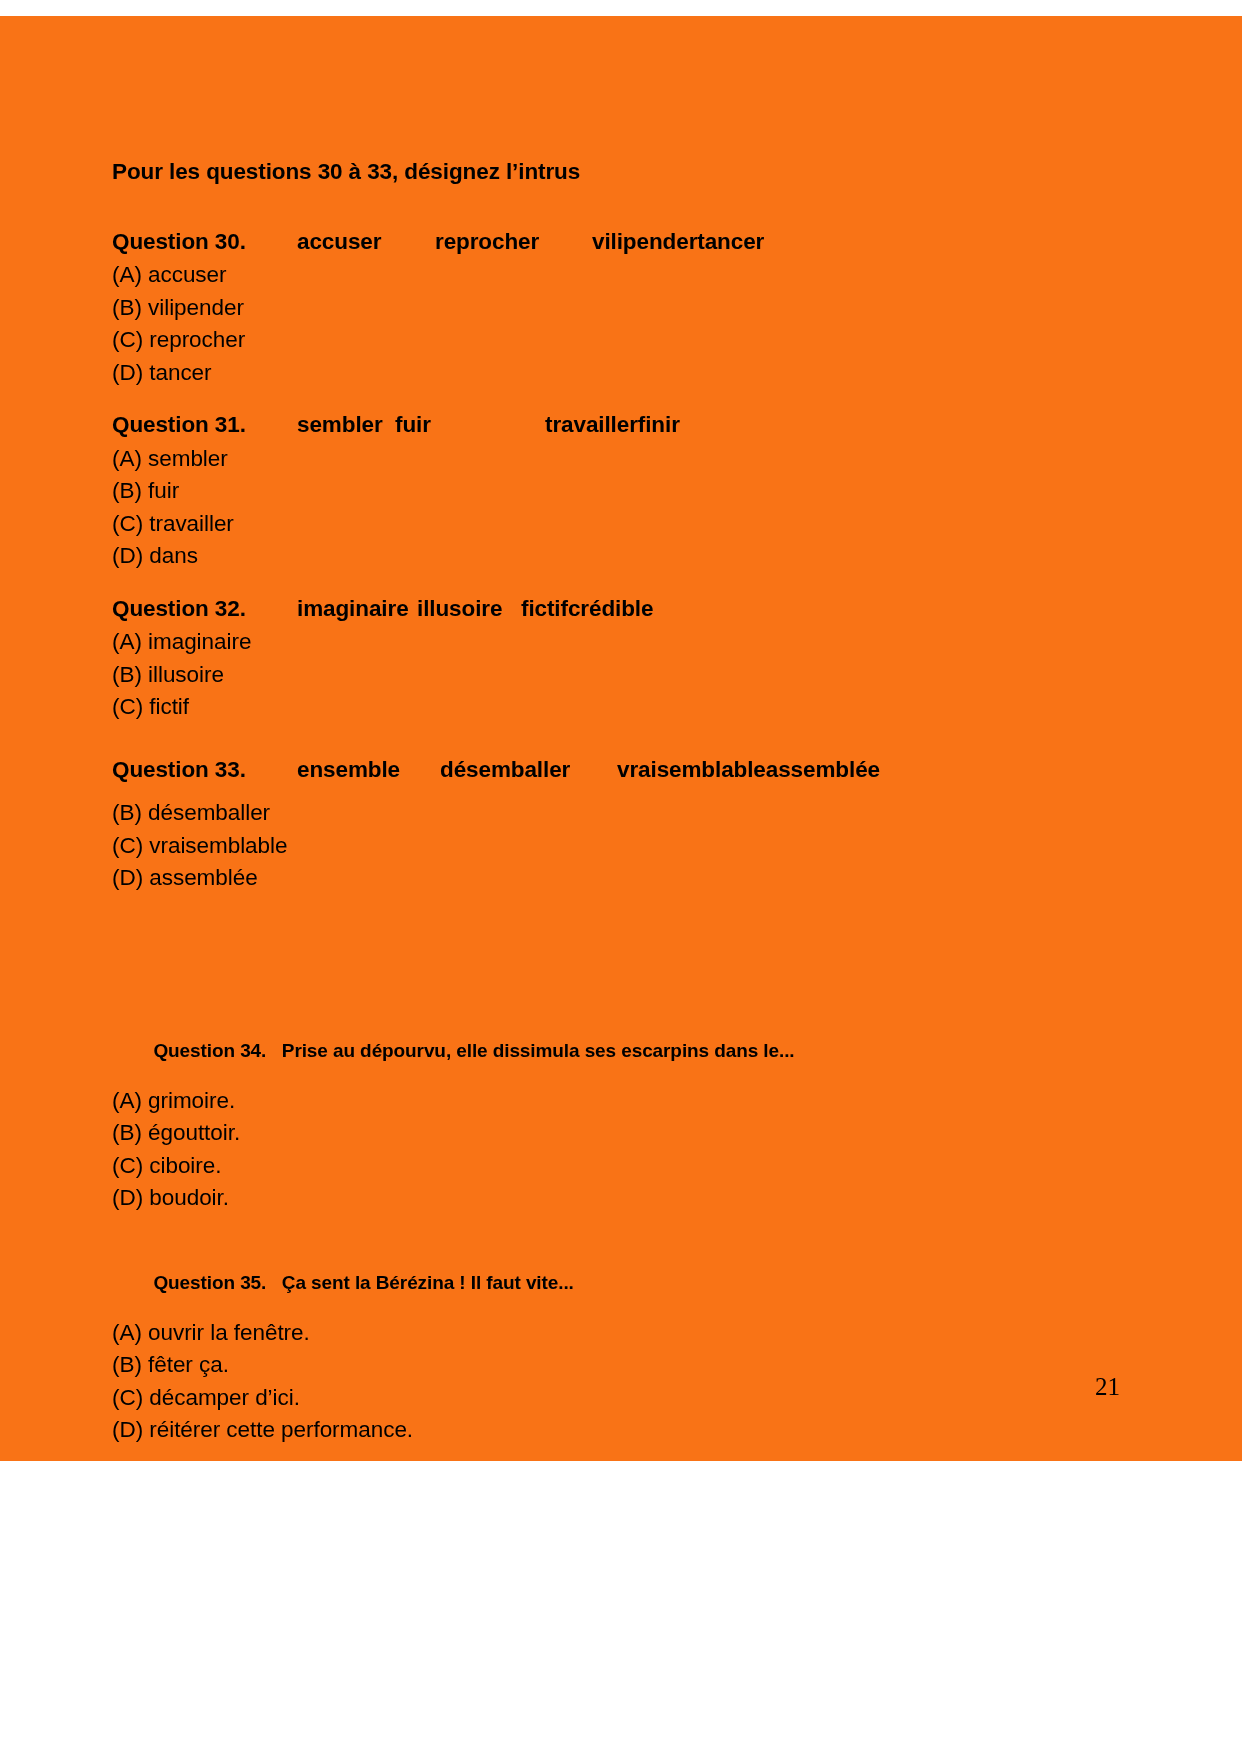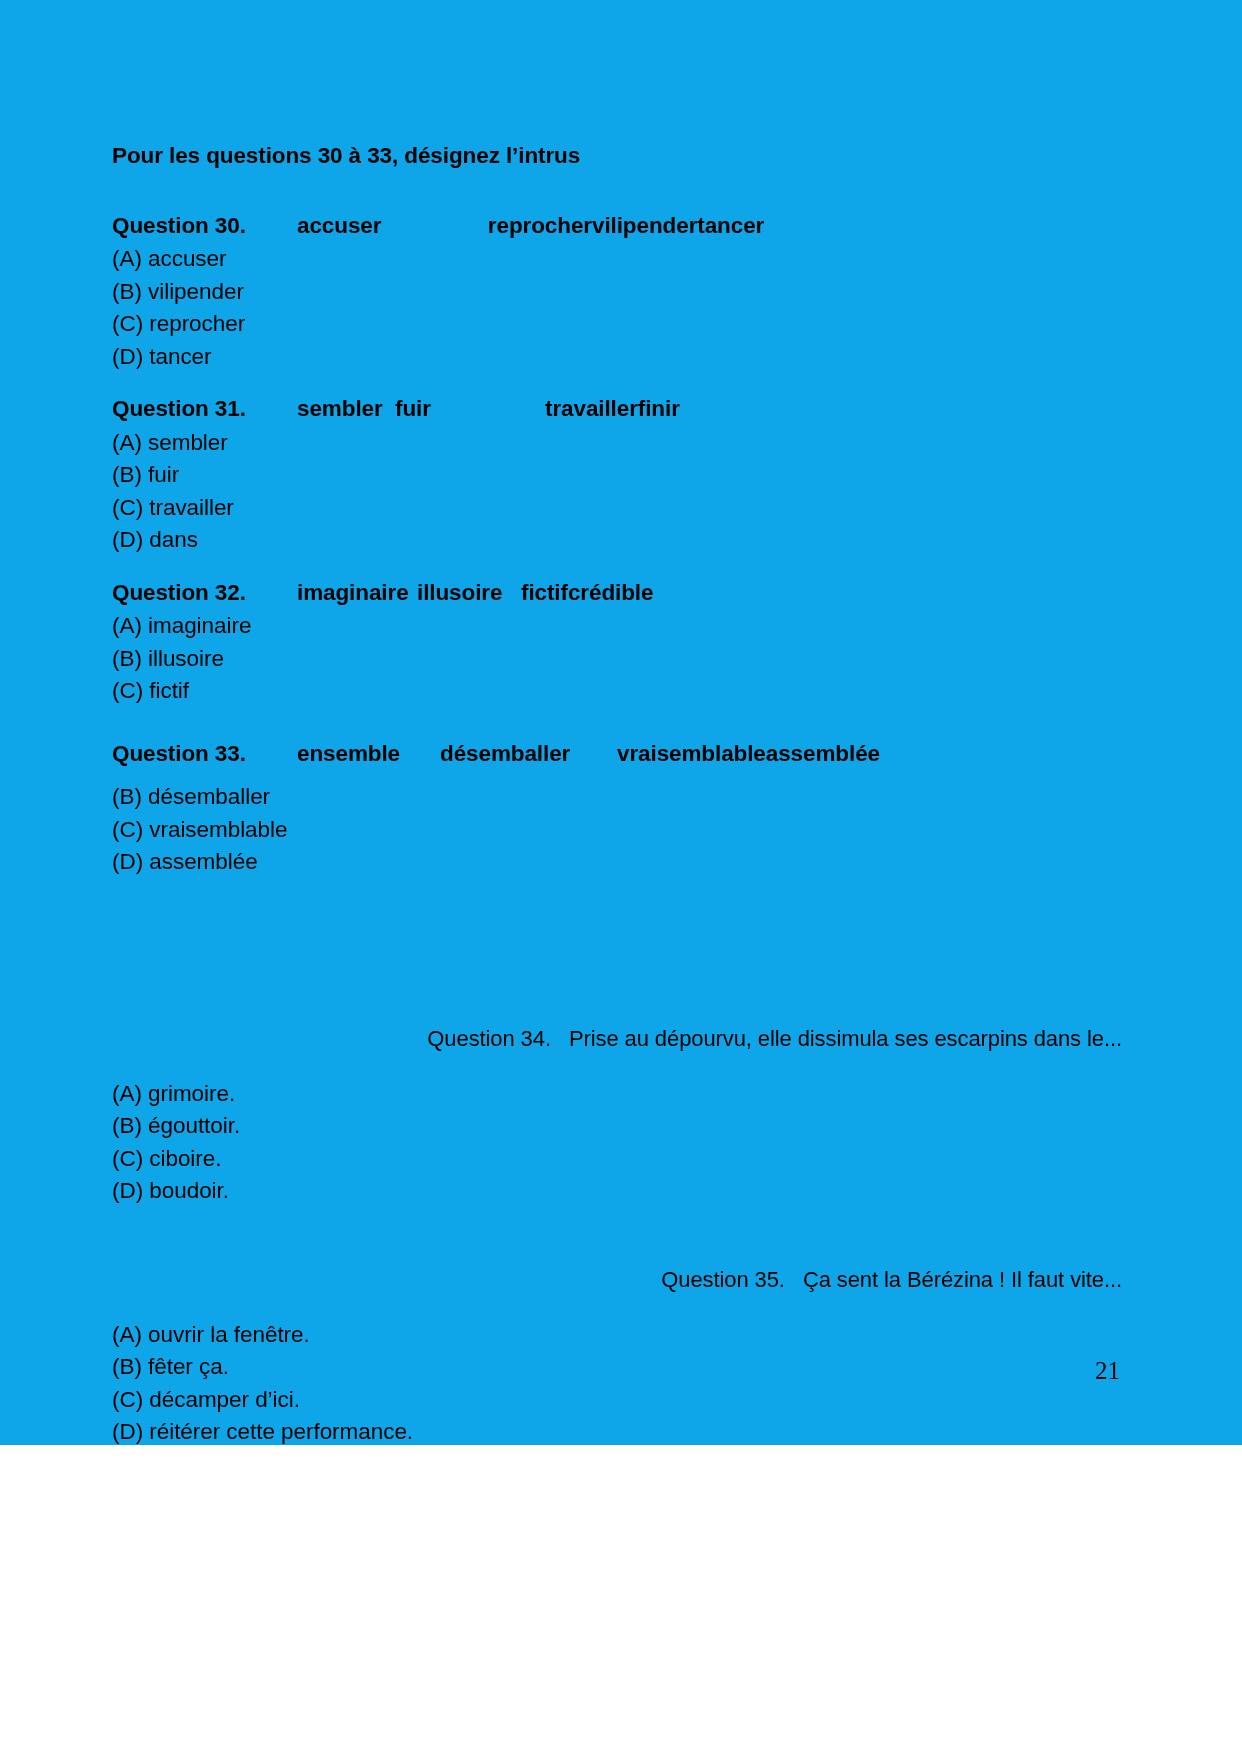--- a/index.html
+++ b/index.html
@@ -10,22 +10,22 @@
   }
   body {
     font-family: "Liberation Sans", "DejaVu Sans", sans-serif;
     color: #000000;
     -webkit-font-smoothing: antialiased;
   }
   .page {
     position: relative;
     width: 1242px;
     height: 1445px;
-    margin: 0 auto;
-    background: #0ea5e9;
+    margin: 16px auto;
+    background: #f97316;
     overflow: hidden;
     box-sizing: border-box;
   }
   .content {
     position: absolute;
     left: 112px;
     top: 145px;
     width: 1010px;
   }
   
@@ -55,42 +55,41 @@
     width: 185px;
     vertical-align: baseline;
   }
   .prompt-row .word {
     display: inline-block;
     vertical-align: baseline;
   }
   
   .cols-a .word:nth-of-type(1) { min-width: 108px; }
   .cols-a .word:nth-of-type(2) { min-width: 138px; }
-  .cols-a .word:nth-of-type(3) { min-width: 157px; text-align: right; }
+  .cols-a .word:nth-of-type(3) { min-width: 157px; }
 
   .cols-b .word:nth-of-type(1) { min-width: 110px; }
   .cols-b .word:nth-of-type(2) { min-width: 98px; }
   .cols-b .word:nth-of-type(3) { min-width: 150px; }
 
   .cols-c .word:nth-of-type(1) { min-width: 146px; }
   .cols-c .word:nth-of-type(2) { min-width: 120px; }
   .cols-c .word:nth-of-type(3) { min-width: 104px; }
 
   .cols-d .word:nth-of-type(1) { min-width: 136px; }
   .cols-d .word:nth-of-type(2) { min-width: 143px; }
   .cols-d .word:nth-of-type(3) { min-width: 177px; }
 
   
   .sentence-prompt {
-    font-size: 22px;
-    font-weight: normal;
+    font-size: 19px;
+    font-weight: bold;
     line-height: 1.0;
     white-space: pre;
     letter-spacing: -0.1px;
-    text-align: right;
   }
 
   
   .options { margin: 0; padding: 0; }
   .option {
     font-size: 22.5px;
     font-weight: normal;
     line-height: 1.0;
     white-space: pre;
     letter-spacing: -0.05px;

